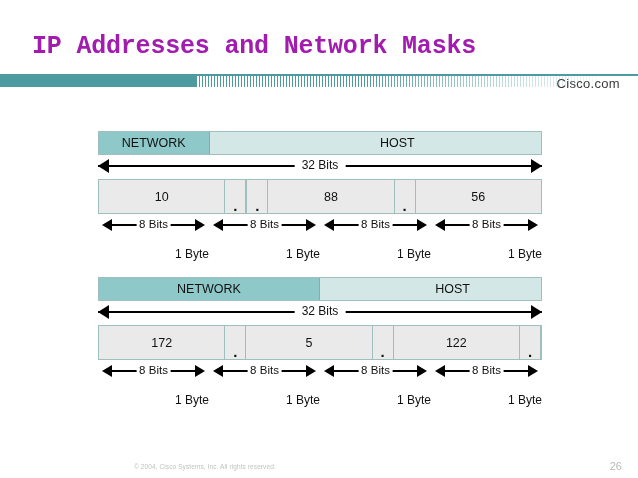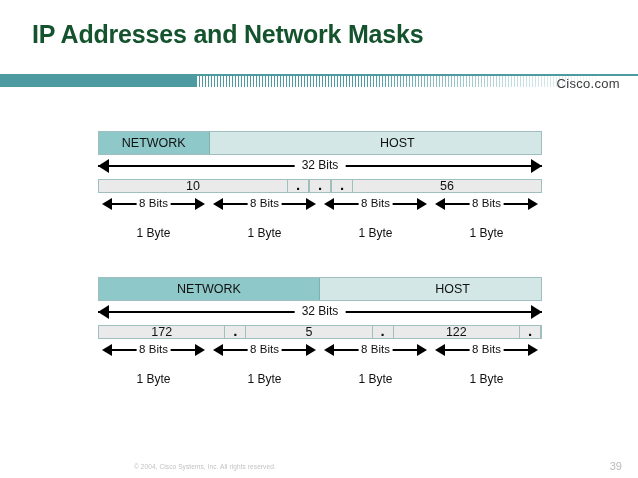--- a/index.html
+++ b/index.html
@@ -12,26 +12,27 @@
     background: #ffffff;
     font-family: "Liberation Sans", sans-serif;
     overflow: hidden;
     position: relative;
   }
 
   
   .slide-title {
     position: absolute;
     left: 32px;
-    top: 20px;
+    top: 32px;
     font-size: 25px;
     font-weight: bold;
-    color: #14532d;
+    color: #a21caf;
     letter-spacing: -0.2px;
     white-space: nowrap;
+    font-family: Liberation Mono, monospace;
   }
 
   
   .header-band {
     position: absolute;
     left: 0;
     top: 74px;
     width: 638px;
     height: 18px;
   }
@@ -151,21 +152,21 @@
     padding: 0 7px;
     font-size: 12px;
     color: #111;
     line-height: 17px;
   }
 
   
   .octet-bar {
     display: flex;
     width: 444px;
-    height: 14px;
+    height: 35px;
     border: 1px solid #9fbfbf;
     box-sizing: border-box;
     background: #eaeaea;
     margin-top: 2px;
   }
   .octet-cell {
     flex: 1 1 0;
     display: flex;
     align-items: center;
     justify-content: center;
@@ -190,21 +191,21 @@
   }
 
   
   .byte-row {
     display: flex;
     width: 444px;
     margin-top: 3px;
   }
   .byte-group {
     flex: 1 1 0;
-    text-align: center;
+    text-align: right;
   }
   .byte-arrow {
     position: relative;
     height: 16px;
     margin: 0 4px;
   }
   .byte-arrow .bline {
     position: absolute;
     left: 9px;
     right: 9px;
@@ -280,20 +281,21 @@
     <div class="arrow-line"></div>
     <div class="arrow-head left"></div>
     <div class="arrow-head right"></div>
     <div class="bits32-label">32 Bits</div>
   </div>
 
   <div class="octet-bar">
     <div class="octet-cell">10</div>
     <div class="octet-dot">.</div>
     <div class="octet-dot">.</div>
+    <div class="octet-cell">88</div>
     <div class="octet-dot">.</div>
     <div class="octet-cell">56</div>
   </div>
 
   <div class="byte-row">
     <div class="byte-group">
       <div class="byte-arrow">
         <div class="bline"></div>
         <div class="bhead l"></div>
         <div class="bhead r"></div>
@@ -388,13 +390,13 @@
         <div class="bhead l"></div>
         <div class="bhead r"></div>
         <div class="btext">8 Bits</div>
       </div>
       <div class="byte-sub">1 Byte</div>
     </div>
   </div>
 </div>
 
 <div class="footer-copy">© 2004, Cisco Systems, Inc. All rights reserved.</div>
-<div class="footer-page">39</div>
+<div class="footer-page">26</div>
 
 </body></html>

